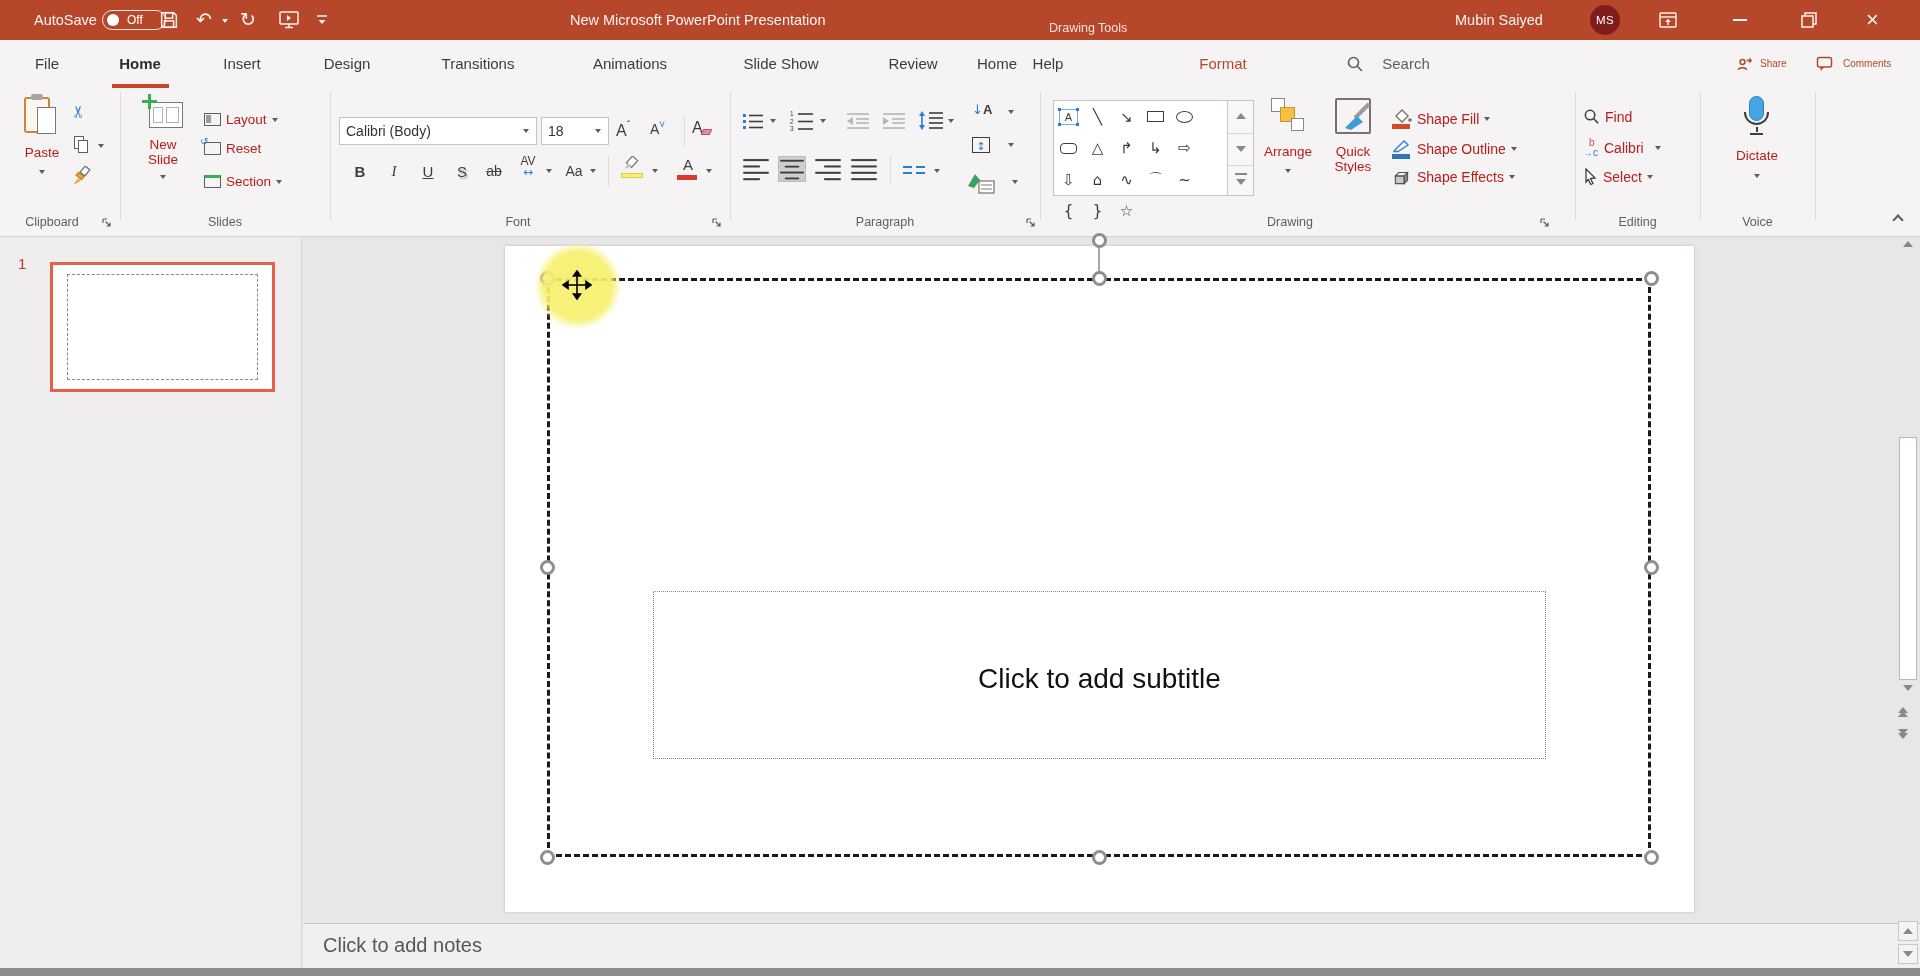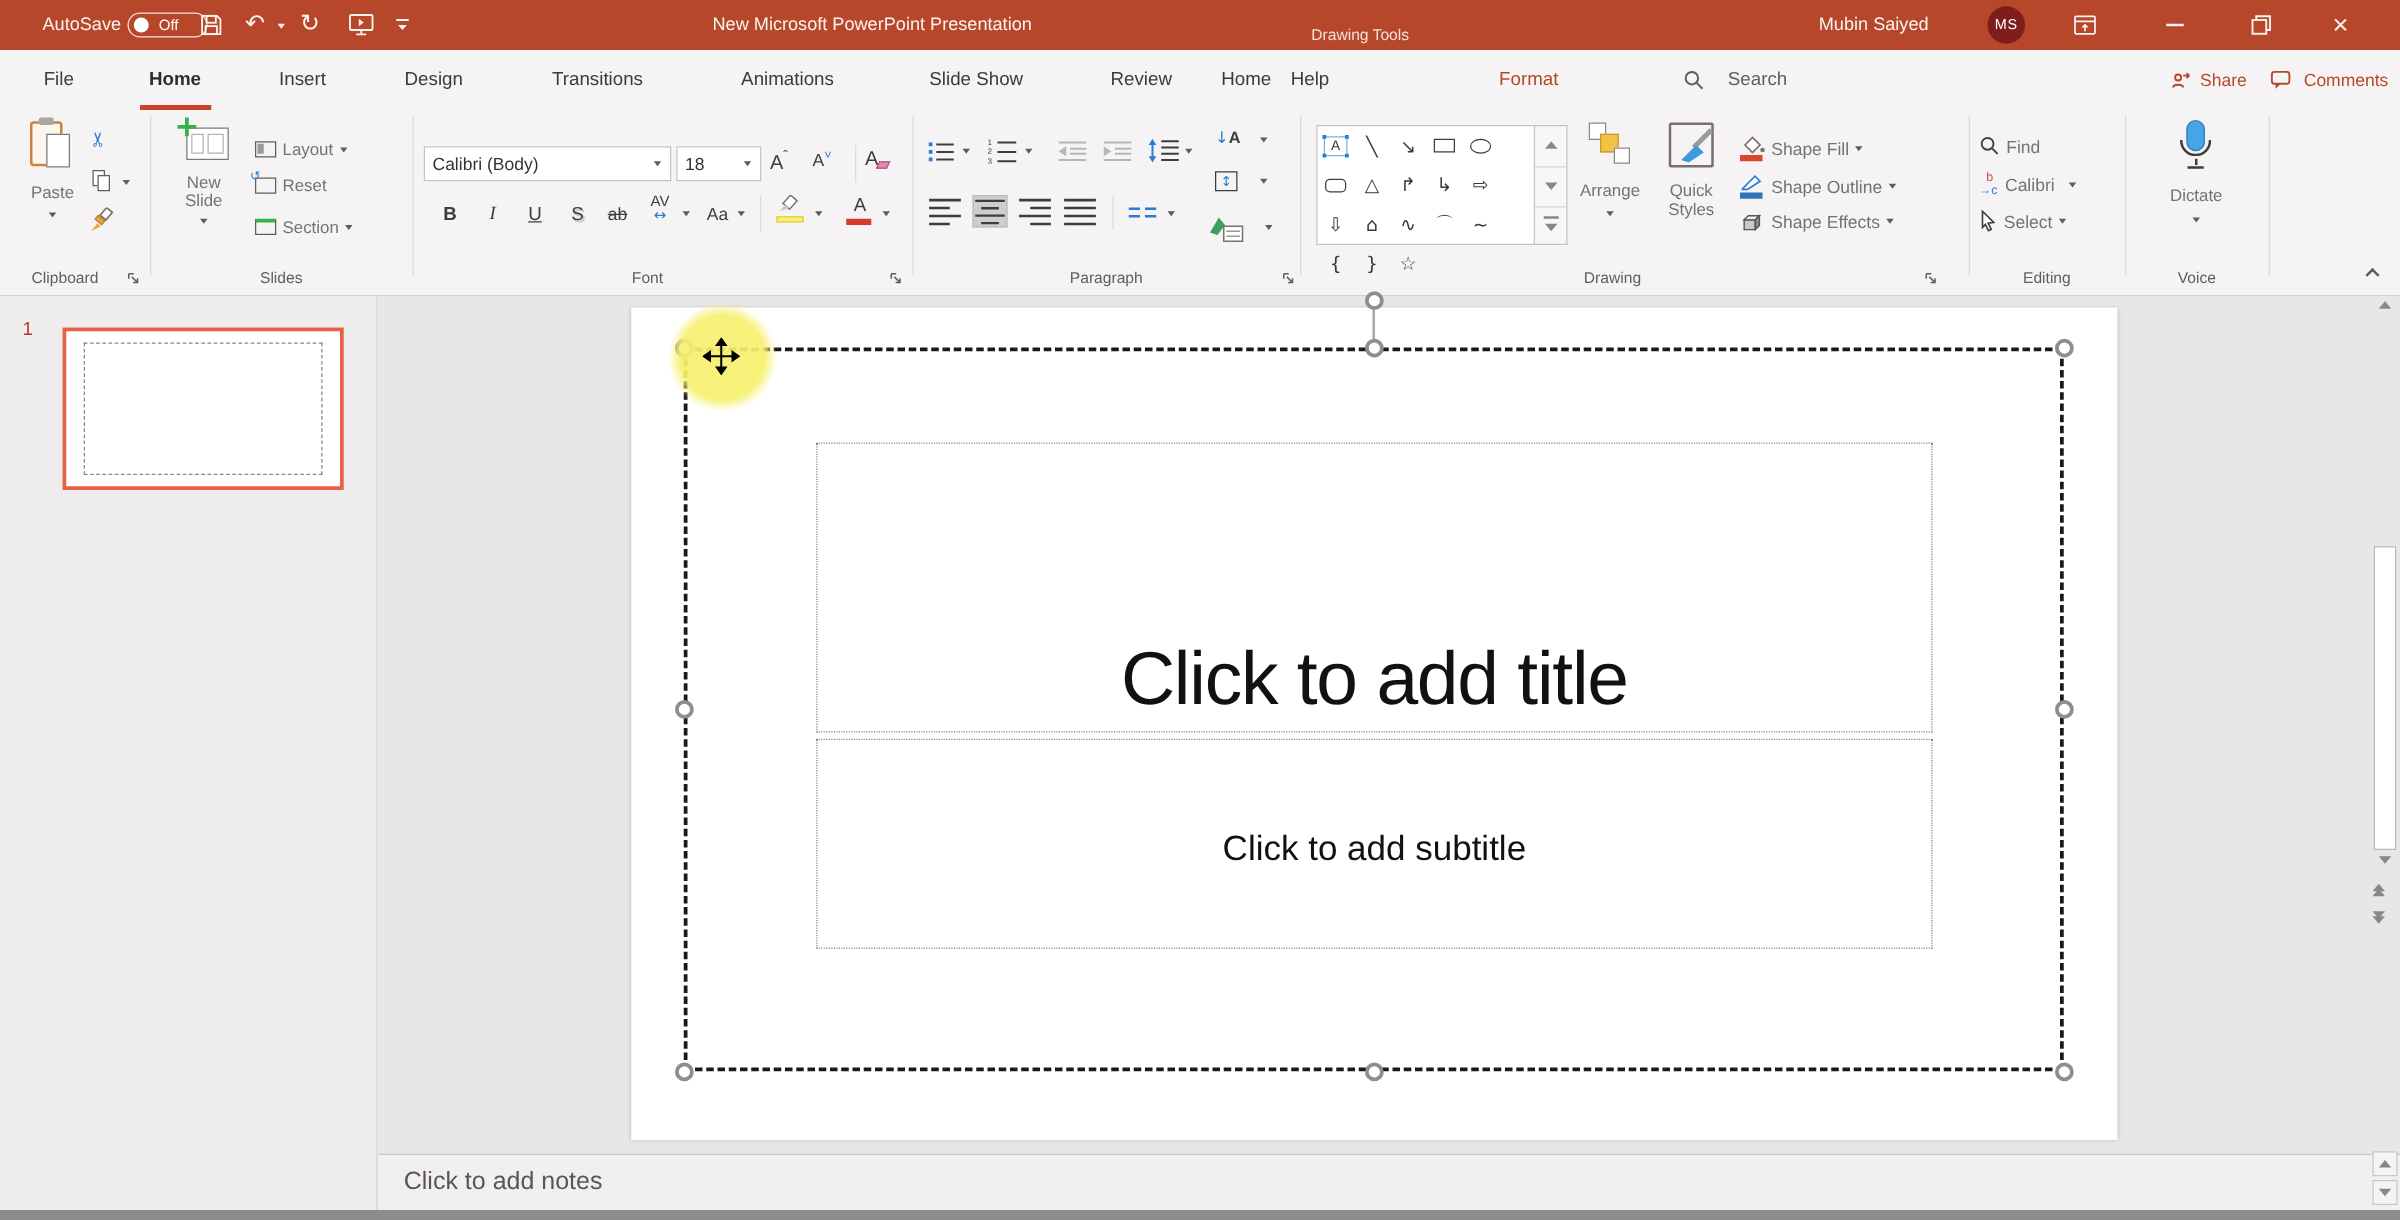--- a/index.html
+++ b/index.html
@@ -20,29 +20,29 @@
           font-size:11.5px;display:flex;align-items:center;justify-content:center;letter-spacing:.5px}
   .wdd{width:0;height:0;border-left:3.5px solid transparent;border-right:3.5px solid transparent;border-top:4px solid #fbf3ef}
 
   
   .tabrow{left:0;top:40px;width:1920px;height:48px;background:#f5f3f4}
   .tab{position:absolute;top:0;height:48px;line-height:48px;transform:translateX(-50%);
        font-size:15px;color:#3c3b39;white-space:nowrap;cursor:default}
   .tab.sel{font-weight:700;color:#2f2e2d}
   .tab.ctx{color:#b7472a}
   .homeline{left:112px;top:44px;width:57px;height:4px;background:#c8442b}
-  .redact{position:absolute;top:0;height:48px;line-height:48px;font-size:14px;color:#b7472a;white-space:nowrap}
+  .redact{position:absolute;top:0;height:48px;line-height:48px;font-size:10px;color:#b7472a;white-space:nowrap}
 
   
   .ribbon{left:0;top:88px;width:1920px;height:149px;background:#f5f3f4;border-bottom:1px solid #d4d2d2}
   .vsep{position:absolute;top:4px;height:128px;width:1px;background:#dcdada}
   .glabel{position:absolute;top:127px;font-size:12.5px;color:#605e5c;text-align:center;white-space:nowrap}
   .dd{display:inline-block;width:0;height:0;border-left:3.5px solid transparent;border-right:3.5px solid transparent;
       border-top:4px solid #5f5d5b;vertical-align:middle}
-  .rb-txt{font-size:13.5px;color:#737373;white-space:nowrap}
+  .rb-txt{font-size:13.5px;color:#b91c1c;white-space:nowrap}
   .bigbtn{position:absolute;text-align:center;cursor:default}
   .rowbtn{position:absolute;display:flex;align-items:center;gap:5px;cursor:default}
   .fbox{position:absolute;background:#fff;border:1px solid #c6c4c3;height:28px;font-size:14px;color:#333;
         display:flex;align-items:center;padding:0 6px;cursor:default}
   .fbox .dd{position:absolute;right:7px}
   .fmtb{position:absolute;width:28px;height:26px;display:flex;align-items:center;justify-content:center;
         font-size:15px;color:#3f3d3b;cursor:default}
   .selbg{background:#d0cecc;border:1px solid #bdbbb9}
   .shape-cell{width:29px;height:31.5px;display:flex;align-items:center;justify-content:center;
               font-family:"DejaVu Sans",sans-serif;font-size:15px;color:#3a3937;cursor:default}
@@ -498,23 +498,20 @@
   <div class="ab ws">
 
     <div class="panel">
       <span style="position:absolute;left:18px;top:18px;font-size:15px;color:#b5402a">1</span>
       <div class="thumb">
         <span class="inner"></span>
       </div>
     </div>
 
     <div class="canvas">
-      <div class="ph" style="left:148px;top:108px;width:893px;height:232px;align-items:flex-end;padding-bottom:8px">
-        <span style="font-size:60px;font-weight:300;color:#111;letter-spacing:-1px">Click to add title</span>
-      </div>
       <div class="ph" style="left:148px;top:345px;width:893px;height:168px;align-items:center;padding-top:8px">
         <span style="font-size:28px;font-weight:300;color:#111">Click to add subtitle</span>
       </div>
     </div>
 
     <div class="sel-rect"></div>
     <span style="position:absolute;left:1098px;top:10px;width:2px;height:31px;background:#a9a7a7"></span>
     <span class="hnd" style="left:1092px;top:-4px"></span>
     <span class="hnd" style="left:540px;top:34px"></span>
     <span class="hnd" style="left:1092px;top:34px"></span>

